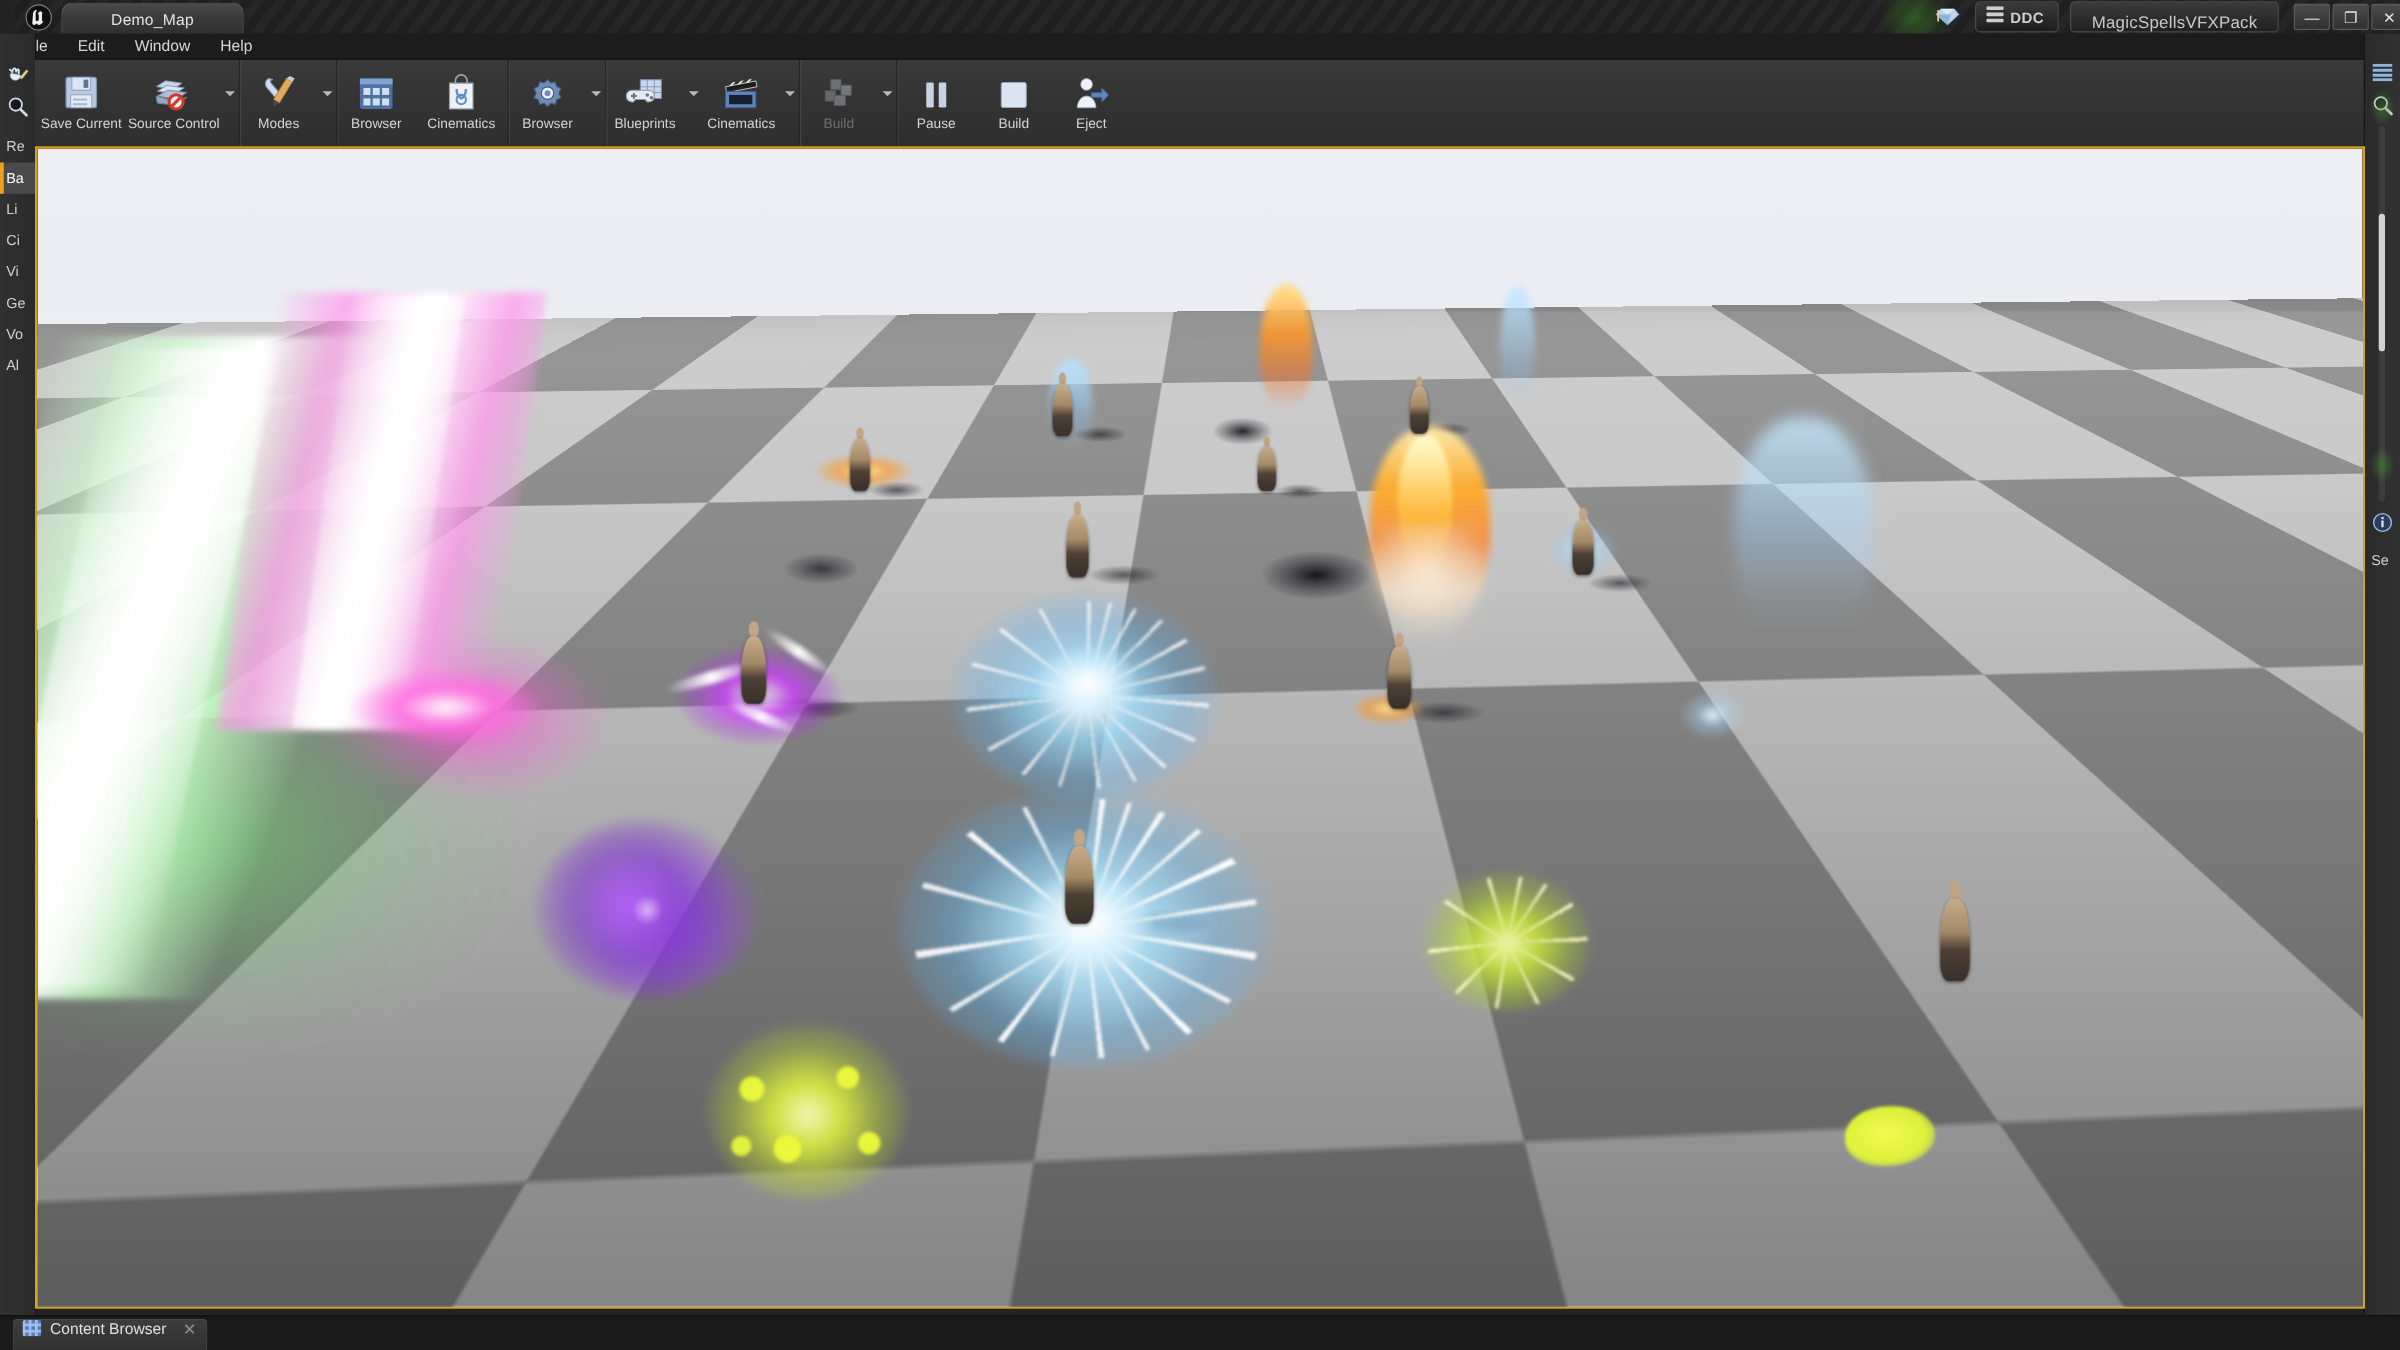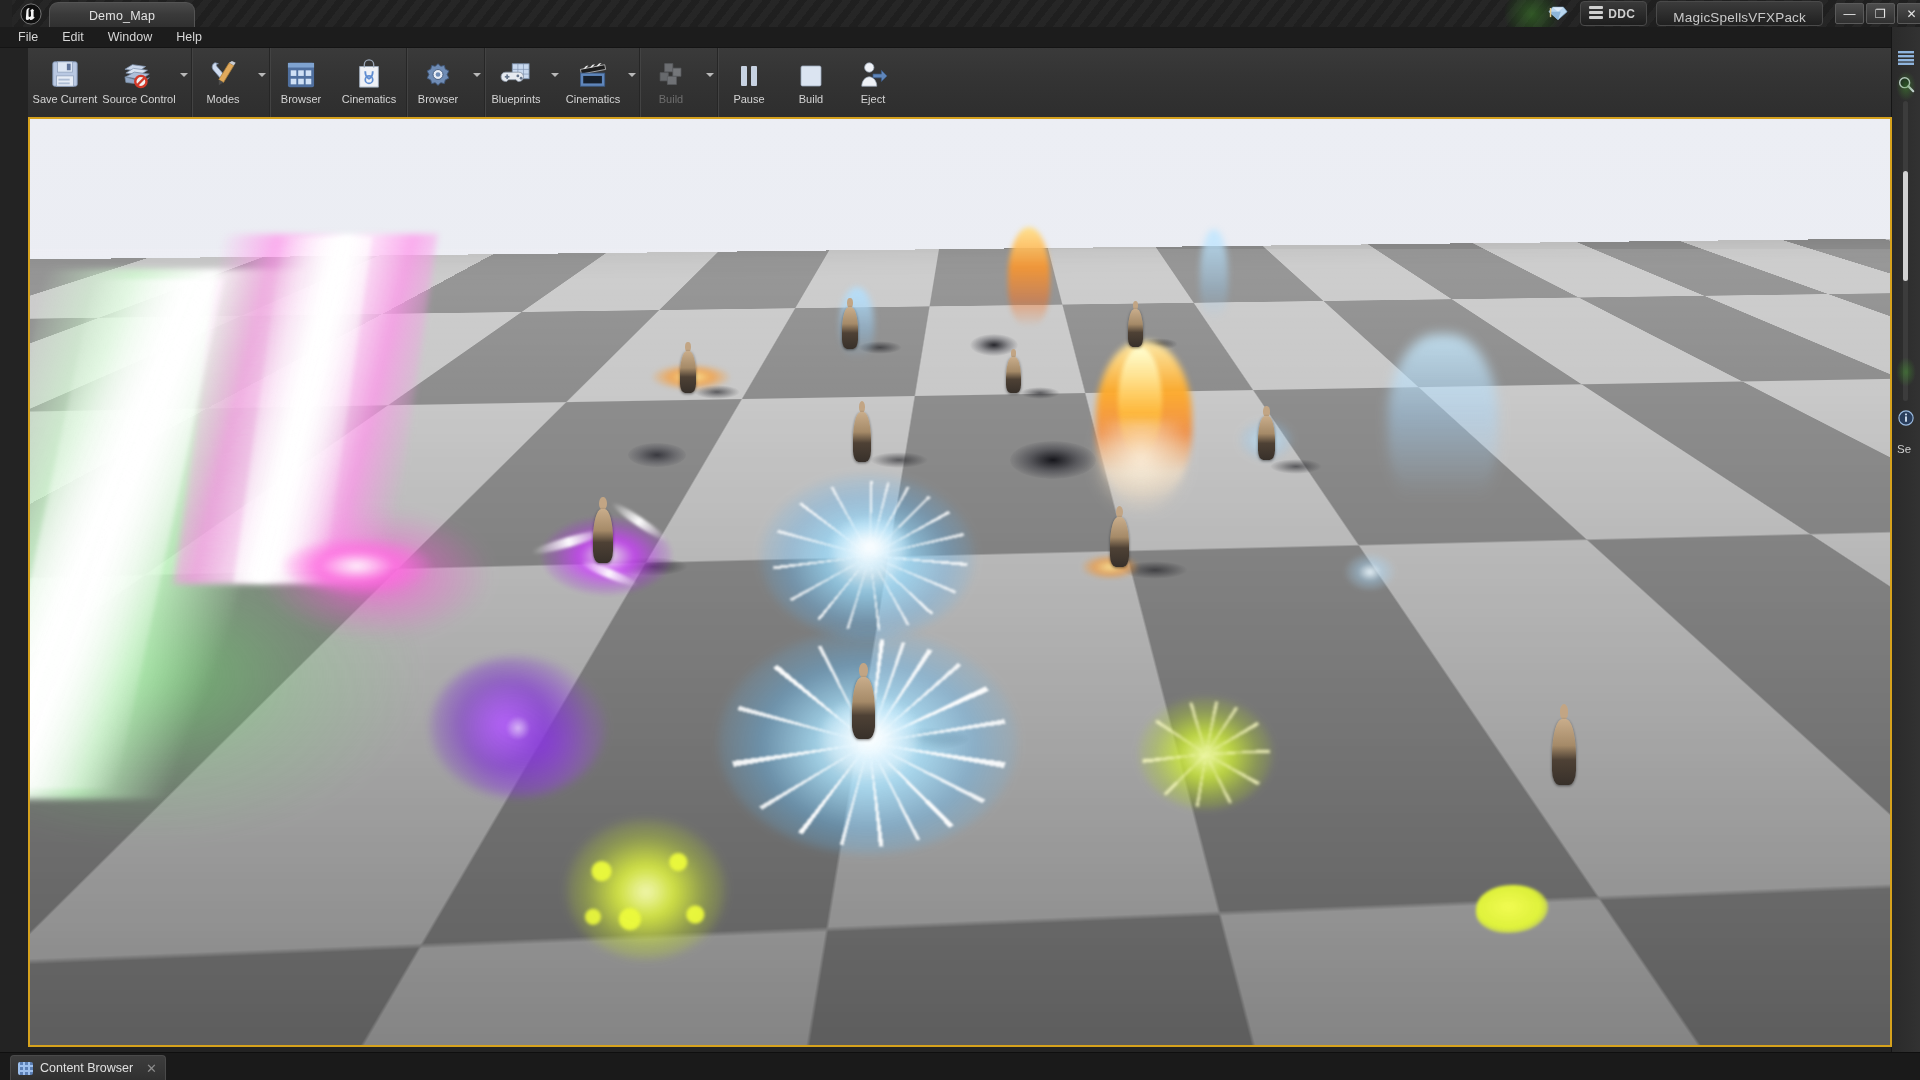--- a/index.html
+++ b/index.html
@@ -117,21 +117,21 @@
     box-shadow:0 1px 3px rgba(0,0,0,.5);}
   .actor .head{position:absolute;left:32%;top:-22%;width:36%;height:24%;
     background:#c2a584;border-radius:50%;}
   .shadow{position:absolute;pointer-events:none;
     background:radial-gradient(ellipse at 50% 50%,rgba(25,25,30,.62),rgba(25,25,30,0) 70%);
     border-radius:50%;}
 
   
   .bottomdock{position:absolute;left:0;bottom:0;width:1920px;height:27px;
     background:#1a1a1a;border-top:1px solid #0f0f0f;display:flex;align-items:flex-end;}
-  .cb-tab{margin-left:10px;height:24px;padding:0 8px 0 7px;display:flex;align-items:center;gap:7px;
+  .cb-tab{margin-left:10px;height:24px;padding:0 8px 0 7px;display:flex;align-items:flex-start;gap:7px;
     background:linear-gradient(180deg,#3d3d3d,#303030);border:1px solid #4a4a4a;border-bottom:none;
     border-top-left-radius:4px;border-top-right-radius:4px;}
   .cb-tab .lbl{font-size:12.5px;color:#e0e0e0;}
   .cb-x{font-size:13px;color:#8d8d8d;margin-left:6px;}
   .cb-grid{width:15px;height:13px;border-radius:2px;background:#5b7fb5;
     background-image:linear-gradient(90deg,#9dc0ee 2px,transparent 2px),
                      linear-gradient(0deg,#9dc0ee 2px,transparent 2px);
     background-size:5px 5px;}
 </style>
 </head>
@@ -188,20 +188,44 @@
     </div>
   </div>
 
   <div class="menubar">
     <div class="menu-item">File</div>
     <div class="menu-item">Edit</div>
     <div class="menu-item">Window</div>
     <div class="menu-item">Help</div>
   </div>
 
+  <div class="leftrail">
+    <div class="rail-ico" style="margin-top:20px">
+      <svg width="19" height="19" viewBox="0 0 20 20">
+        <path d="M3 6c1 0 1.5 1 2 2.5C5.3 6.6 6 5 7 5s1.3 1.6 1.4 3.3C8.8 6.6 9.4 5.4 10.2 6c.8.6.4 2.4.2 3.6" fill="none" stroke="#cfe0f0" stroke-width="1.6" stroke-linecap="round"></path>
+        <path d="M11 13l6-7 1.5 1.3-5.2 6.6z" fill="#e8d39a" stroke="#9b8547" stroke-width=".7"></path>
+        <path d="M4 9c-1 1-1 3 .5 4.6C6 15 8.5 15.6 10.5 14l2-2.6-1.3-1z" fill="#e9eef5" stroke="#9aa6b4" stroke-width=".7"></path>
+      </svg>
+    </div>
+    <div class="rail-ico">
+      <svg width="18" height="18" viewBox="0 0 20 20">
+        <circle cx="8.5" cy="8.5" r="5.5" fill="#15181c" stroke="#cfd6de" stroke-width="1.6"></circle>
+        <line x1="12.6" y1="12.6" x2="18" y2="18" stroke="#cfd6de" stroke-width="2.4" stroke-linecap="round"></line>
+      </svg>
+    </div>
+
+    <div class="rail-tab" style="margin-top:8px">Re</div>
+    <div class="rail-tab active">Ba</div>
+    <div class="rail-tab">Li</div>
+    <div class="rail-tab">Ci</div>
+    <div class="rail-tab">Vi</div>
+    <div class="rail-tab">Ge</div>
+    <div class="rail-tab">Vo</div>
+    <div class="rail-tab">Al</div>
+  </div>
 
   <div class="toolbar">
 
     <div class="tgroup">
       <div class="tbtn wide">
         <div class="tico">
           <svg width="30" height="30" viewBox="0 0 32 32">
             <rect x="3" y="3" width="26" height="26" rx="2" fill="#b9c8e2" stroke="#7f92b0" stroke-width="1"></rect>
             <rect x="8" y="3" width="16" height="11" fill="#dce5f3" stroke="#8fa0bb" stroke-width=".8"></rect>
             <rect x="18" y="5" width="4" height="7" fill="#5f7399"></rect>

